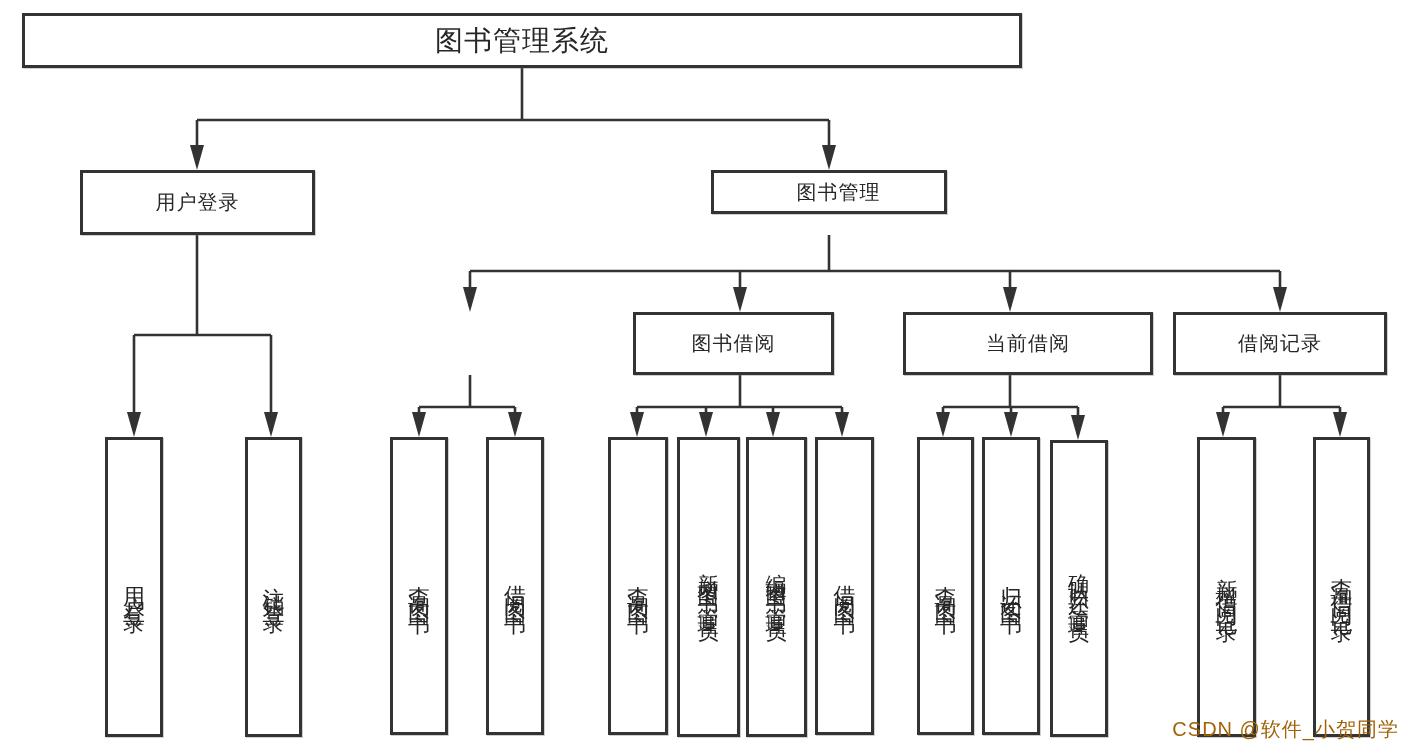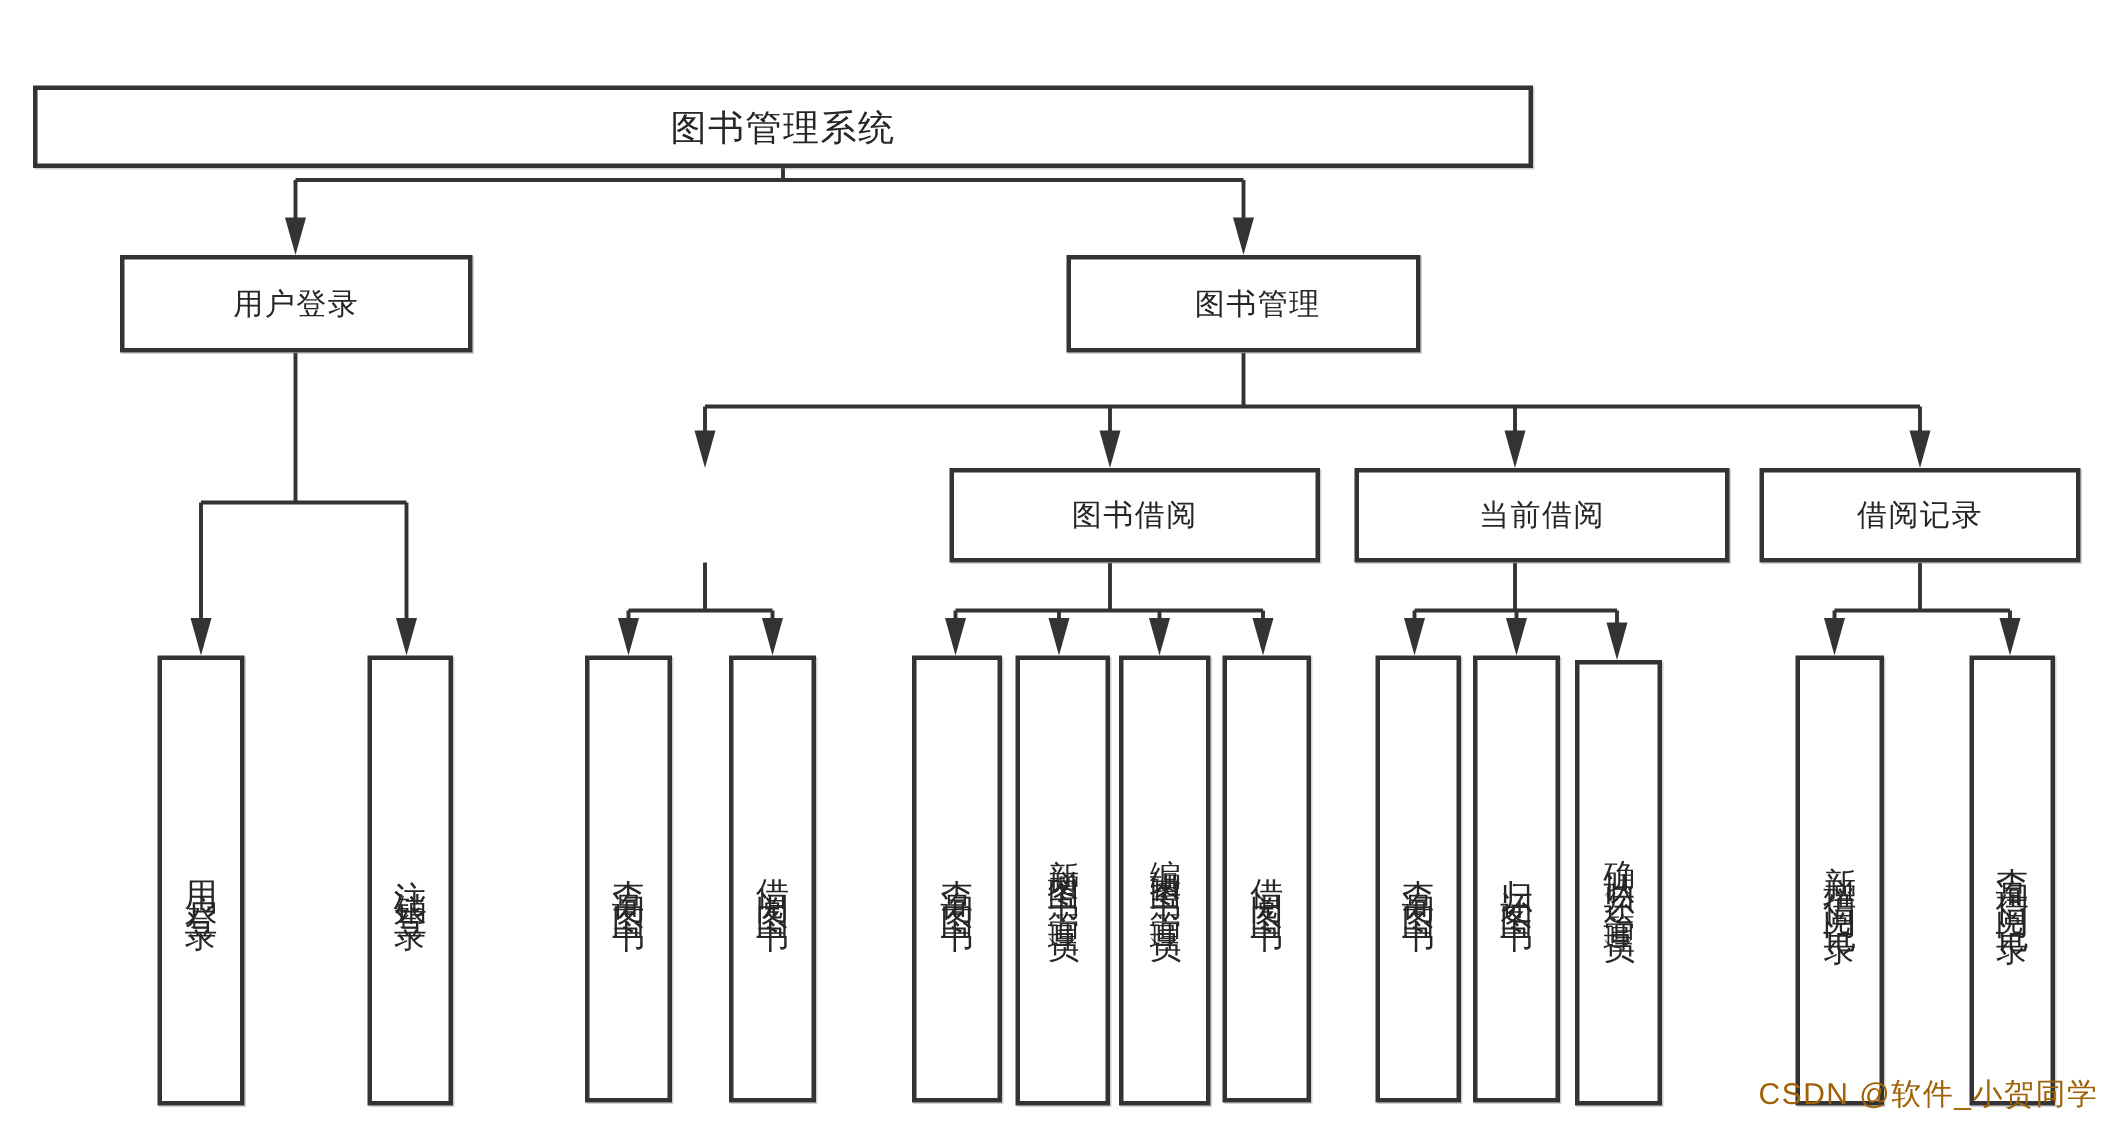--- a/index.html
+++ b/index.html
@@ -31,21 +31,21 @@
     border: 3px solid #333333;
     display: flex;
     align-items: center;
     justify-content: center;
     color: #262626;
     font-size: 20px;
     letter-spacing: 1px;
     z-index: 2;
     box-shadow: 1px 1px 0 rgba(120,120,120,0.35);
   }
-  .node.root { font-size: 24px; margin-top: 44px; }
+  .node.root { font-size: 28px; }
   .vtext {
     writing-mode: vertical-rl;
     text-orientation: mixed;
     letter-spacing: 9px;
     font-size: 22px;
     line-height: 1;
     white-space: nowrap;
   }
   .vnode.tight .vtext { letter-spacing: 7px; font-size: 21px; }
   .watermark {
@@ -135,25 +135,25 @@
     </g>
   </svg>
 
   <div class="node root" style="left:22px; top:13px; width:1000px; height:55px;">
     <span>图书管理系统</span>
   </div>
 
   <div class="node" style="left:80px; top:170px; width:235px; height:65px;">
     <span>用户登录</span>
   </div>
-  <div class="node" style="left:711px; top:170px; width:236px; height:65px;padding-left:19px;">
+  <div class="node" style="left:711px; top:170px; width:236px; height:44px;padding-left:19px;">
     <span>图书管理</span>
   </div>
 
-  <div class="node" style="left:633px; top:312px; width:247px; height:63px;">
+  <div class="node" style="left:633px; top:312px; width:201px; height:63px;">
     <span>图书借阅</span>
   </div>
   <div class="node" style="left:903px; top:312px; width:250px; height:63px;">
     <span>当前借阅</span>
   </div>
   <div class="node" style="left:1173px; top:312px; width:214px; height:63px;">
     <span>借阅记录</span>
   </div>
 
   <div class="node vnode" style="left:105px; top:437px; width:58px; height:300px;">

